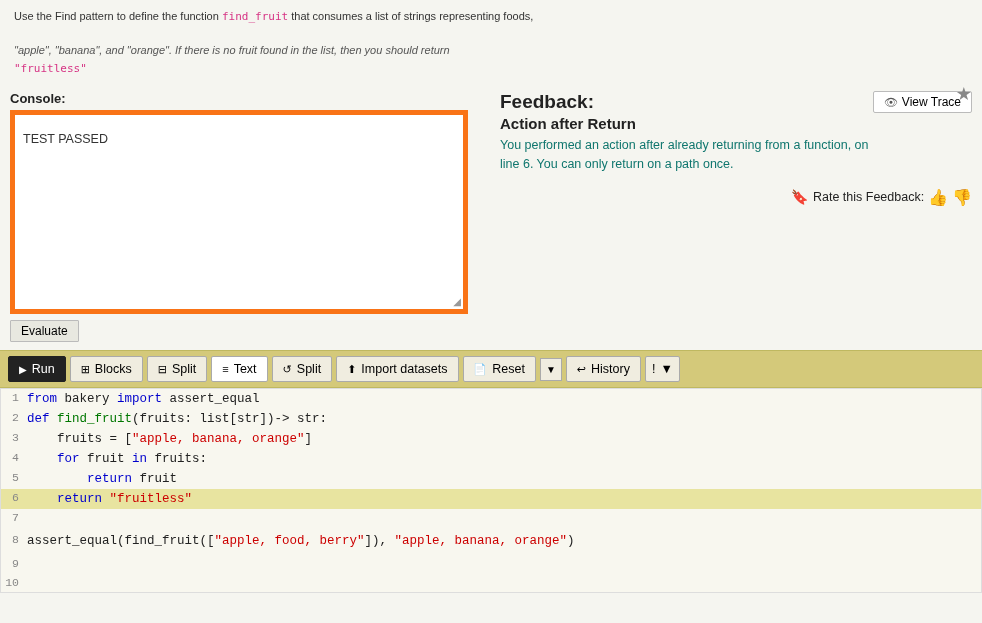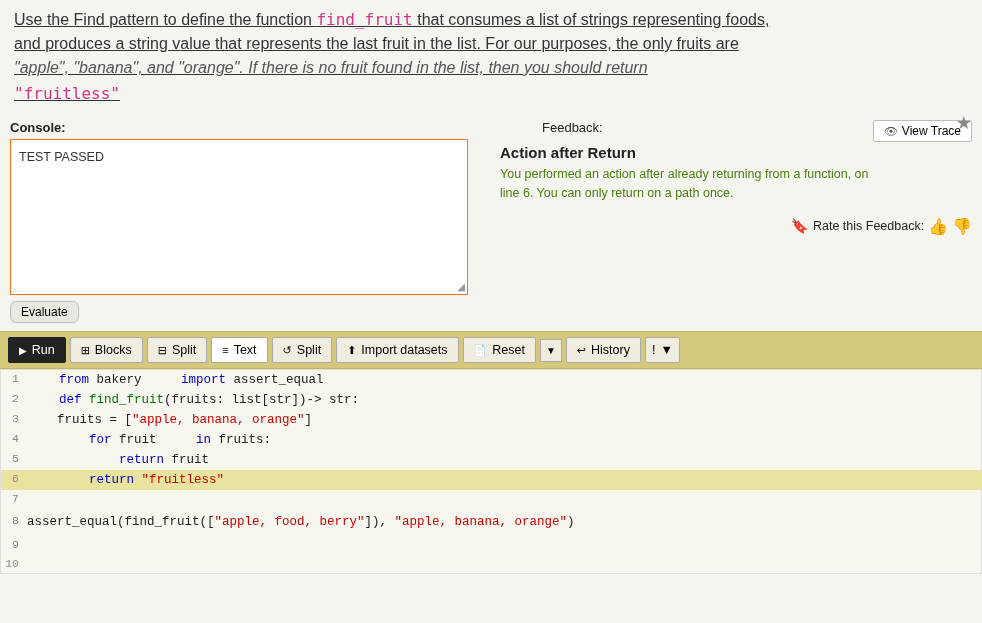--- a/index.html
+++ b/index.html
@@ -8,25 +8,24 @@
       font-size: 13px;
       background: #f5f5f0;
       width: 982px;
       min-height: 623px;
       overflow: hidden;
       color: #222;
     }
 
     .top-description {
       padding: 8px 28px 6px 14px;
-      font-size: 16px;
+      font-size: 11px;
       color: #333;
       line-height: 1.5;
       background: #f5f5f0;
-      text-decoration: underline;
     }
     .inline-code {
       font-family: monospace;
       color: #d63384;
     }
     .fruit-examples {
       color: #555;
       font-style: italic;
     }
     .fruitless {
@@ -48,25 +47,25 @@
       width: 478px;
       padding: 8px 10px;
       background: #f5f5f0;
     }
     .console-label {
       font-weight: bold;
       font-size: 13px;
       margin-bottom: 4px;
     }
     .console-box {
-      border: 1px solid #f97316;
+      border: 5px solid #f97316;
       background: #fff;
       width: 100%;
-      height: 156px;
-      padding: 10px 8px;
+      height: 204px;
+      padding: 17px 8px;
       font-size: 12px;
       color: #333;
       position: relative;
     }
     .test-passed {
       font-size: 12.5px;
       color: #333;
     }
     .resize-handle {
       position: absolute;
@@ -75,38 +74,37 @@
       color: #999;
       font-size: 10px;
     }
     .evaluate-btn {
       margin-top: 6px;
       padding: 3px 10px;
       background: #e8e8e0;
       border: 1px solid #bbb;
       font-size: 12px;
       cursor: pointer;
-      border-radius: 6px;
+      border-radius: 1px;
     }
 
     
     .feedback-panel {
       flex: 1;
       padding: 8px 10px 8px 14px;
       background: #f5f5f0;
     }
     .feedback-header {
       display: flex;
       justify-content: space-between;
       align-items: flex-start;
     }
     .feedback-label {
-      font-weight: normal;
-      font-size: 13px;
-      margin-left: 42px;
+      font-weight: bold;
+      font-size: 19px;
     }
     .view-trace-btn {
       display: flex;
       align-items: center;
       gap: 4px;
       padding: 3px 10px;
       background: #fff;
       border: 1px solid #bbb;
       font-size: 12px;
       cursor: pointer;
@@ -117,21 +115,21 @@
       color: #555;
       font-size: 11px;
     }
     .action-after-return {
       font-weight: bold;
       font-size: 15px;
       margin-top: 2px;
     }
     .feedback-text {
       font-size: 12.5px;
-      color: #4d7c0f;
+      color: #0f766e;
       margin-top: 4px;
       line-height: 1.5;
     }
     .rate-icon {
       cursor: pointer;
       font-size: 16px;
     }
     .thumbup { color: #555; }
     .thumbdown { color: #555; }
 
@@ -199,21 +197,21 @@
       flex-shrink: 0;
     }
     .line-content {
       flex: 1;
       padding-right: 10px;
       white-space: pre;
     }
     .line-highlighted {
       background: #e8e4a0;
     }
-    .kw { color: #0000cc; margin-left: 32px; }
+    .kw { color: #0000cc; }
     .fn-name { color: #007700; }
     .str { color: #cc0000; }
 
     
     .assert-line {
       background: #f8f7ef;
       padding: 4px 0 4px 0;
     }
 
     .star-btn {
@@ -237,21 +235,21 @@
 
     .relative-wrapper {
       position: relative;
     }
   </style>
 </head>
 <body>
 
 <div class="top-description">
   <span>Use the Find pattern to define the function <span class="inline-code">find_fruit</span> that consumes a list of strings representing foods,</span><br>
-  <span>and produces a string value that represents the last fruit in the list. For our purposes, the only fruits are</span><br>
+  <br>
   <span class="fruit-examples">"apple", "banana", and "orange". If there is no fruit found in the list, then you should return</span>
   <span class="fruitless">"fruitless"</span>
 </div>
 
 <div class="main-area">
 
   <div class="console-panel">
     <div class="console-label">Console:</div>
     <div class="console-box">
       <div class="test-passed">TEST PASSED</div>

